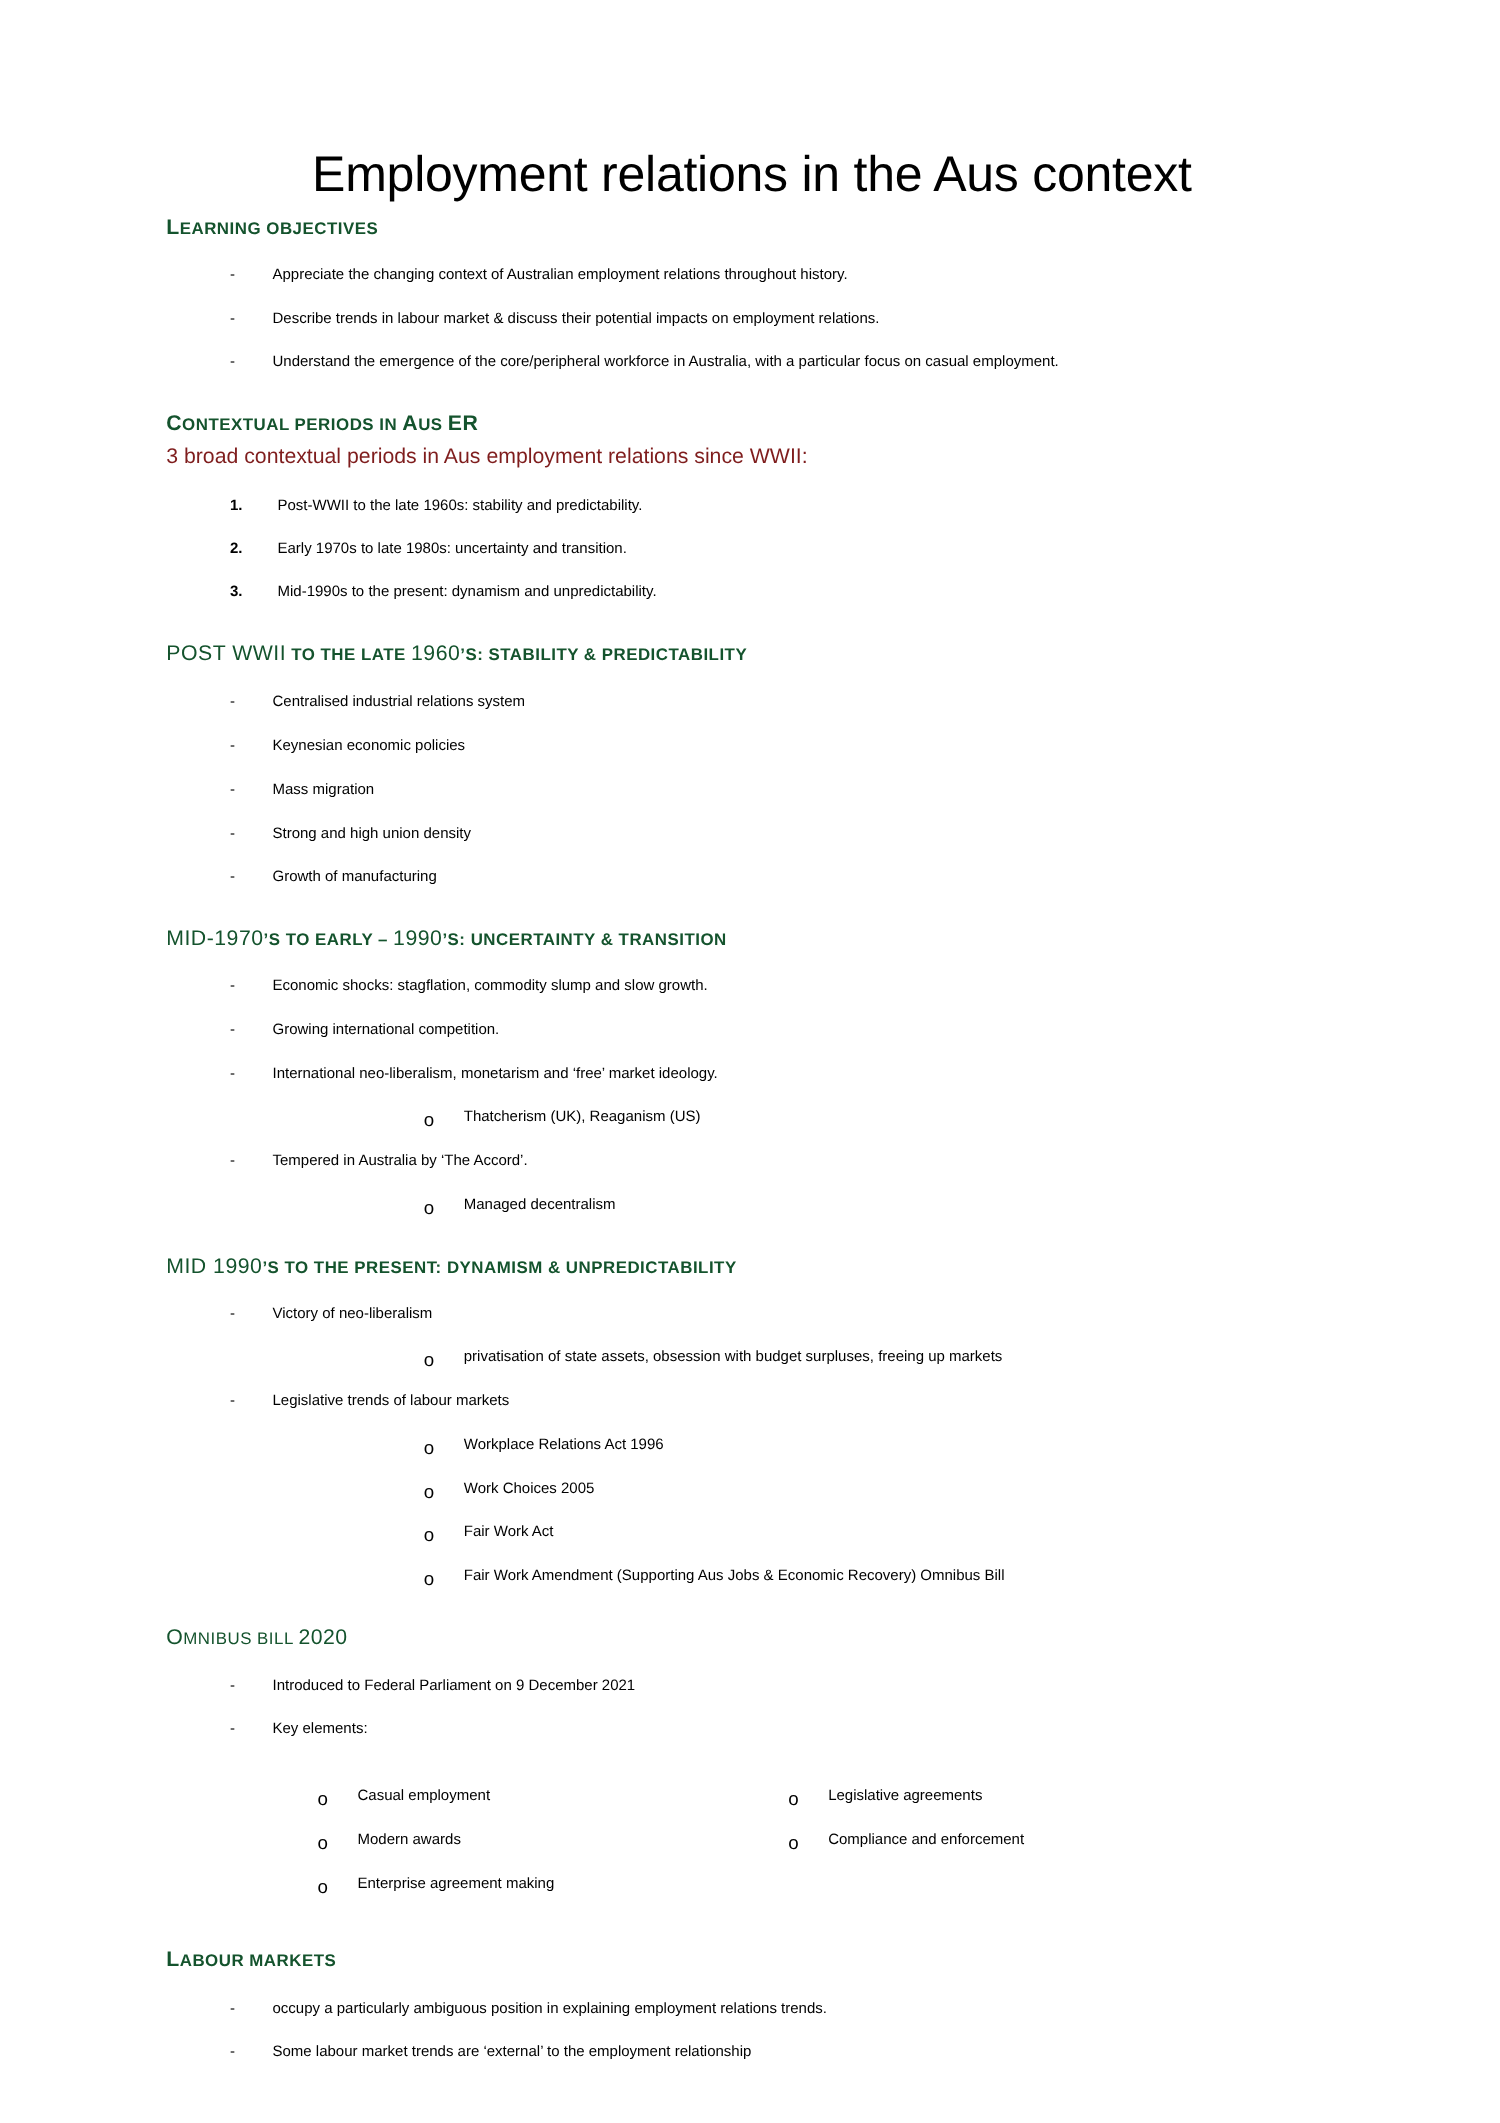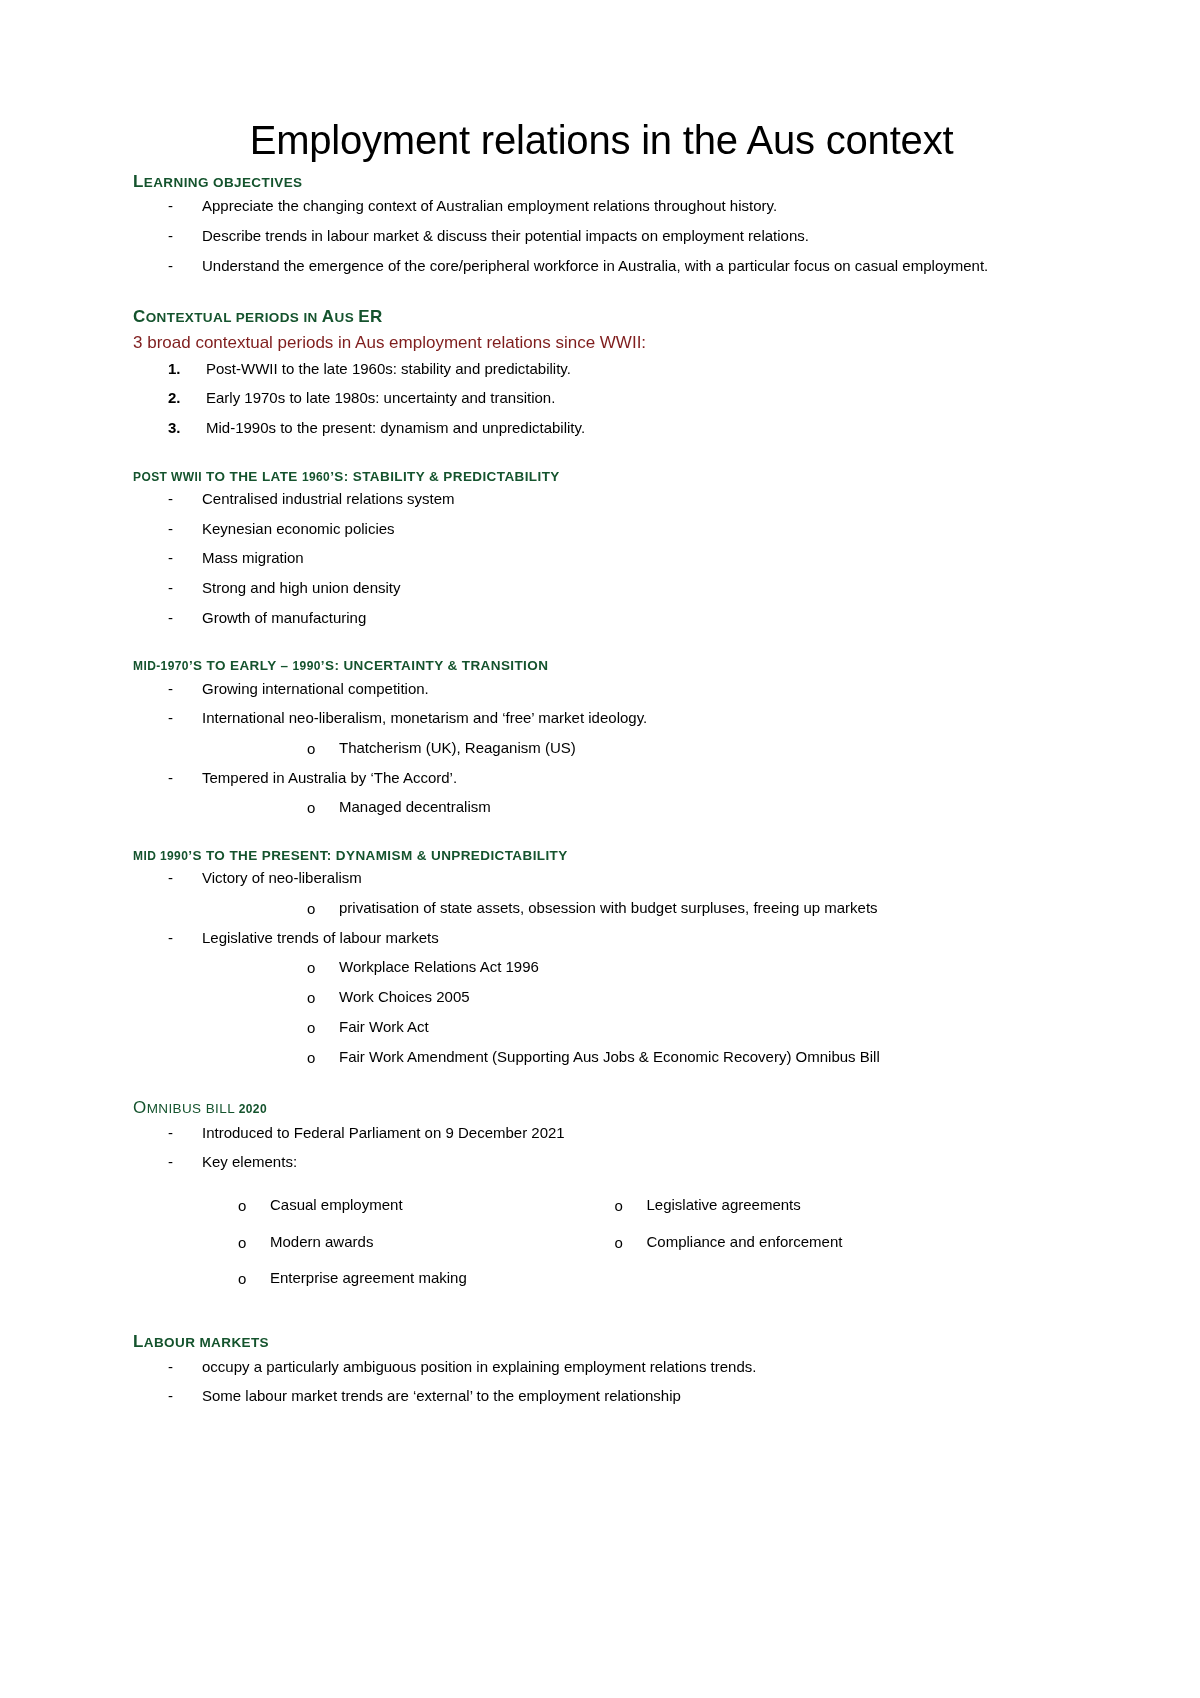--- a/index.html
+++ b/index.html
@@ -44,45 +44,45 @@
     padding: 0;
     line-height: 1.5;
     white-space: nowrap;
   }
   .heading .cap {
     font-size: 17px;
   }
   .heading.plain { font-weight: 400; }
   .heading.plain .cap { font-weight: 400; }
   .heading .big {
-    font-size: 12px;
-    font-weight: 700;
+    font-size: 17px;
+    font-weight: 400;
   }
 
   
   .body-line {
     font-size: 17px;
     line-height: 1.58;
     margin: 0;
     color: #7f1d1d;
   }
   .gap-md { height: 21px; }
   .gap-lg { height: 26px; }
 
   
   ul.lvl1, ol.lvl1, ul.lvl2 {
     list-style: none;
     margin: 0;
     padding: 0;
   }
   li.item {
-    font-size: 15px;
+    font-size: 12px;
     line-height: 1.58;
     position: relative;
-    margin: 0;
+    margin: 16px;
     padding: 0 0 0 0;
   }
   
   ul.lvl1 > li.item {
     padding-left: 69px;
     margin-bottom: 6px;
   }
   ul.lvl1 > li.item::before {
     content: "-";
     position: absolute;
@@ -176,20 +176,21 @@
     <li class="item">Keynesian economic policies</li>
     <li class="item">Mass migration</li>
     <li class="item">Strong and high union density</li>
     <li class="item">Growth of manufacturing</li>
   </ul>
 
   <div class="gap-md"></div>
 
   <div class="heading"><span class="big">MID-1970</span>’S TO EARLY – <span class="big">1990</span>’S: UNCERTAINTY &amp; TRANSITION</div>
   <ul class="lvl1">
+    <li class="item">Economic shocks: stagflation, commodity slump and slow growth.</li>
     <li class="item">Growing international competition.</li>
     <li class="item">
       <span>International neo-liberalism, monetarism and ‘free’ market ideology.</span>
       <ul class="lvl2">
         <li class="item">Thatcherism (UK), Reaganism (US)</li>
       </ul>
     </li>
     <li class="item">
       <span>Tempered in Australia by ‘The Accord’.</span>
       <ul class="lvl2">

